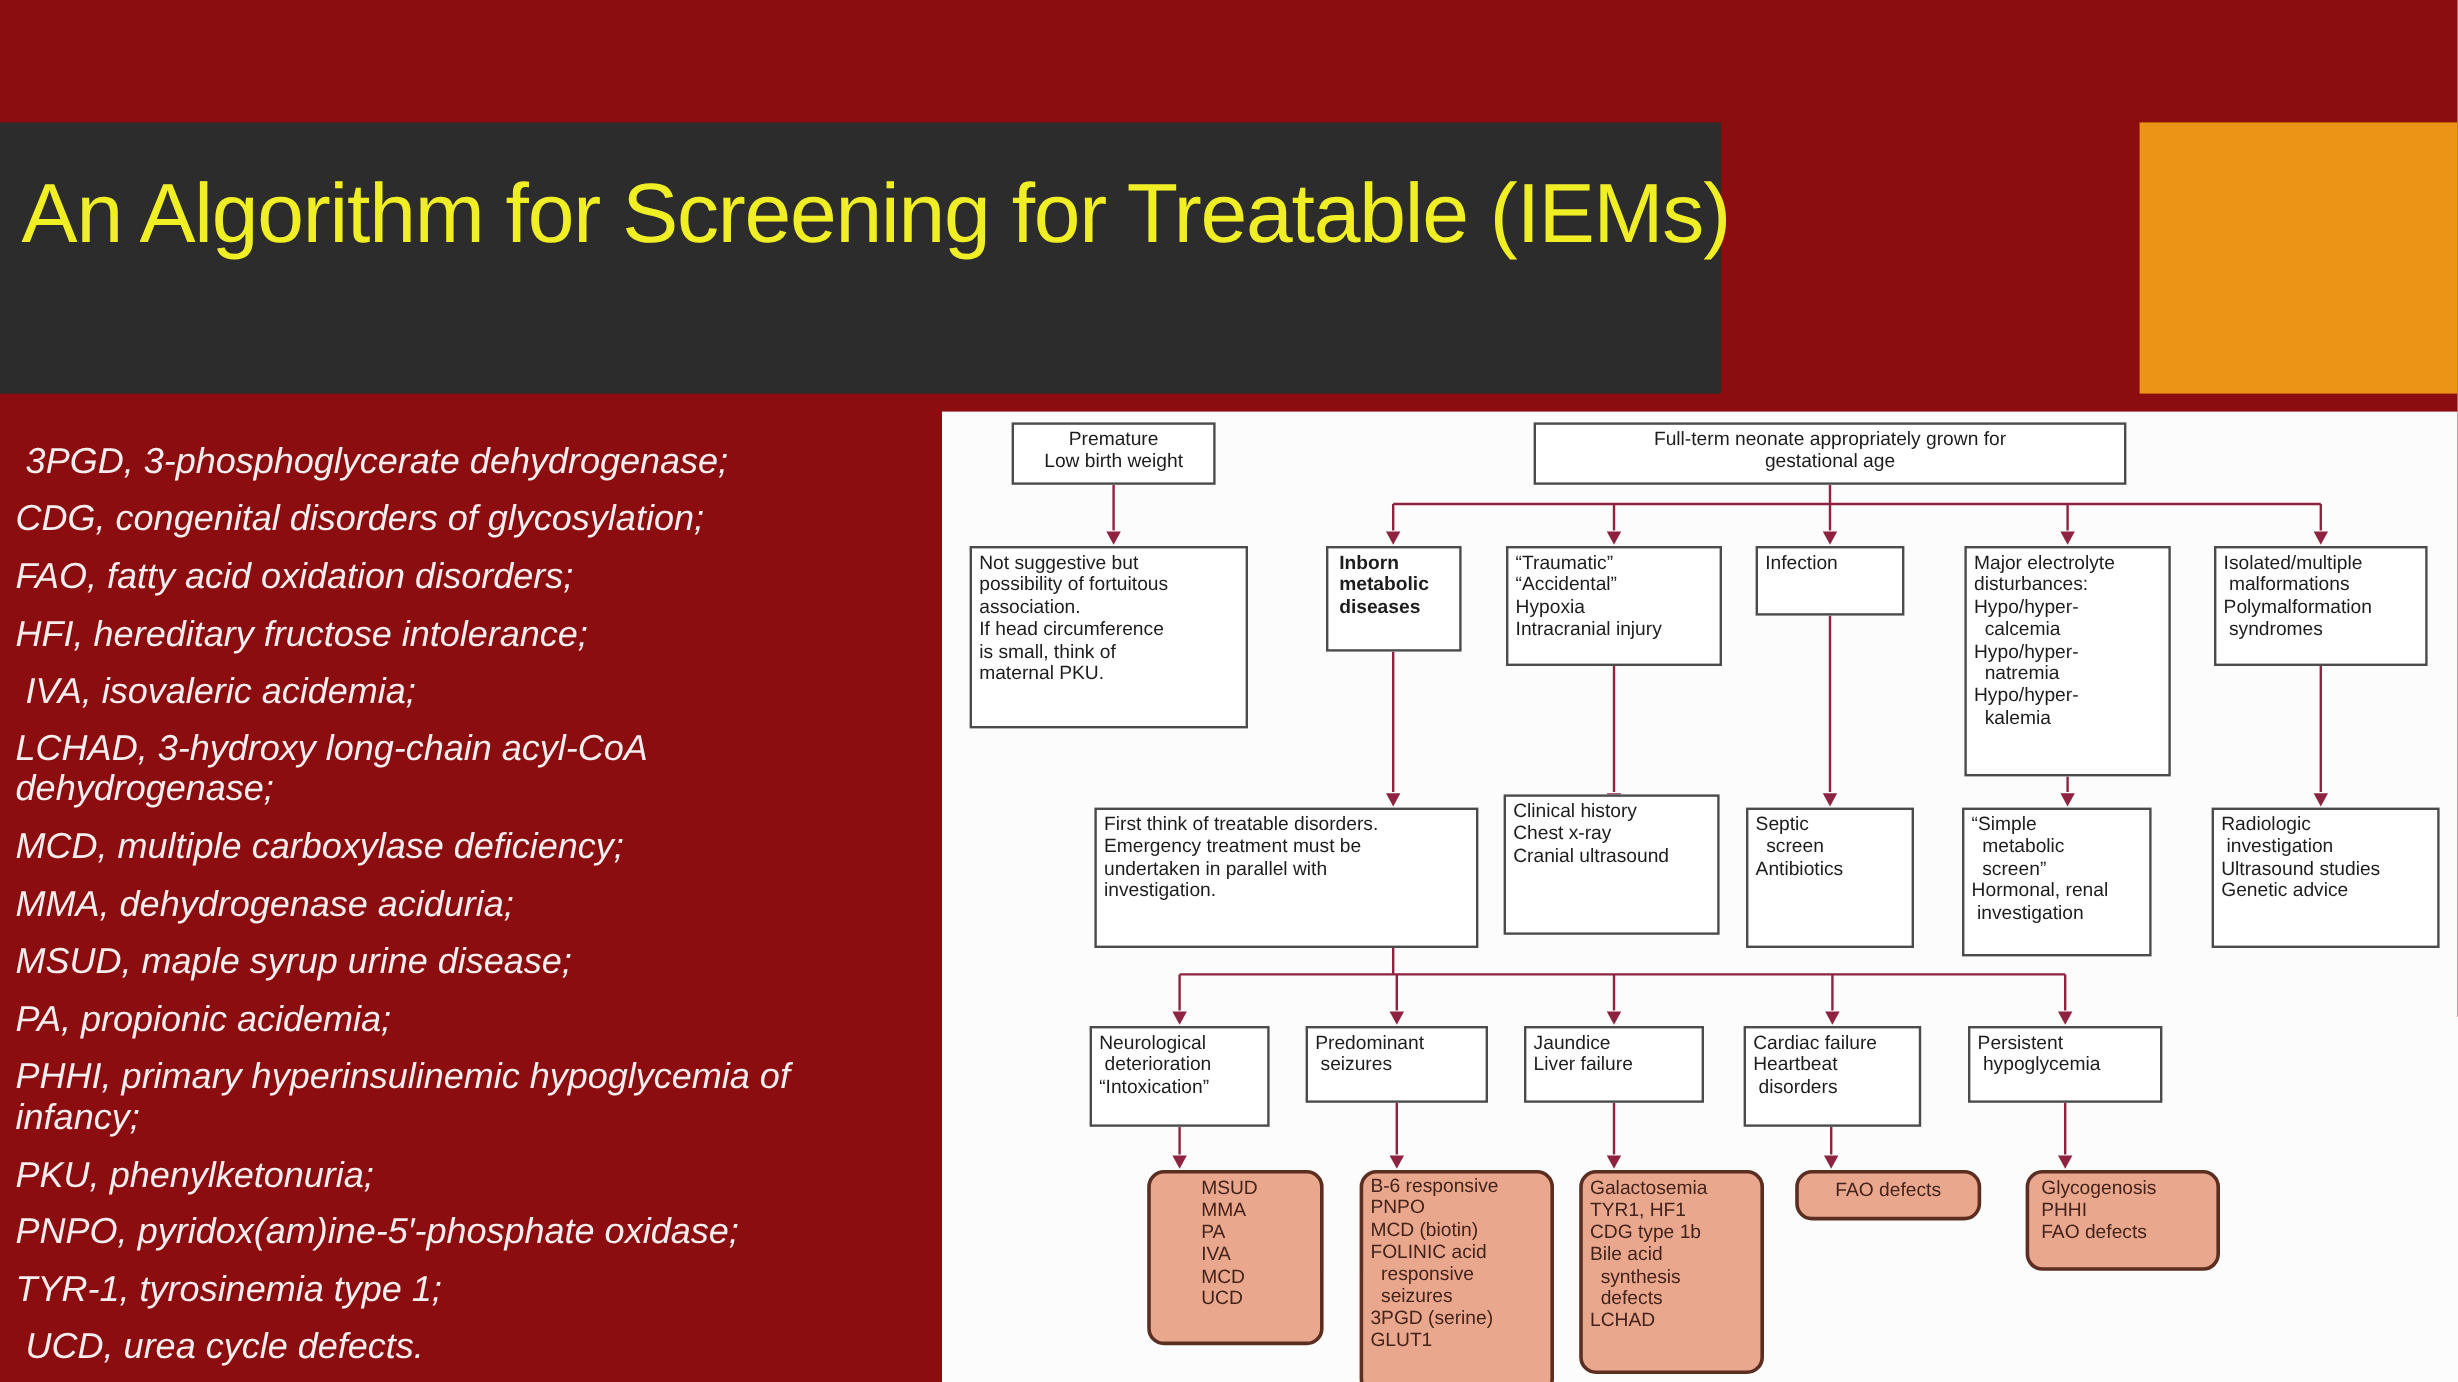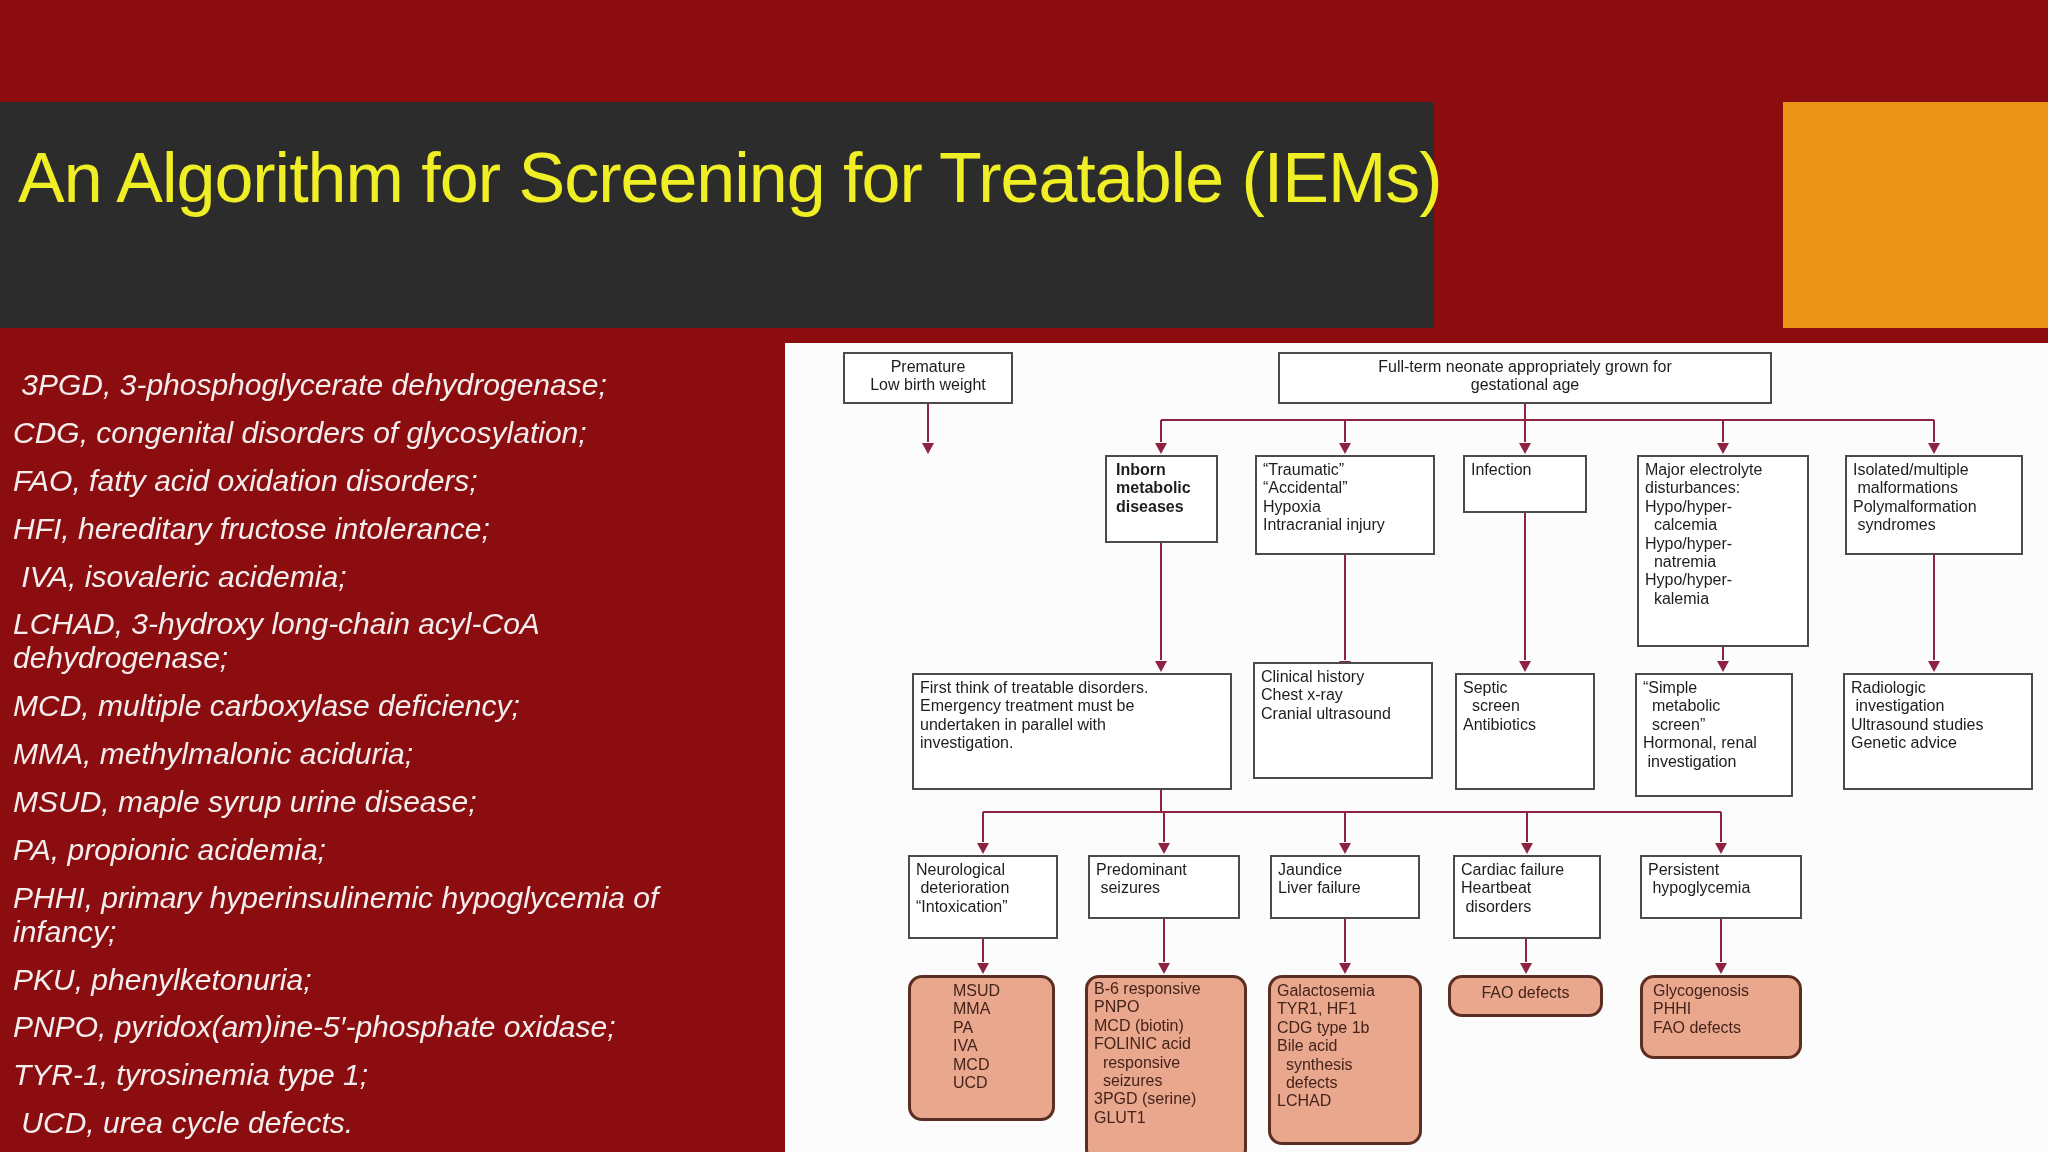--- a/index.html
+++ b/index.html
@@ -34,21 +34,21 @@
   .flow-panel{position:absolute;left:785px;top:343px;width:1263px;height:809px;background:var(--panel-white);}
   .connectors{position:absolute;left:0;top:0;width:1263px;height:809px;}
   .connectors path{stroke:var(--flow-line);stroke-width:2;fill:none;}
   .connectors polygon{fill:var(--flow-line);}
 
   .fbox{position:absolute;white-space:pre-wrap;background:#fff;color:var(--box-text);
     border:2px solid var(--box-border);font-size:16px;line-height:1.15;padding:4px 6px;}
   .center{text-align:center;}
   .bold{font-weight:bold;}
   .salmon{background:var(--salmon-fill);border:3px solid var(--salmon-border);
-    border-radius:14px;color:var(--salmon-text);}
+    border-radius:14px;color:var(--salmon-text);margin-left:48px;}
 
   .pos-premature{left:58px;top:9px;width:170px;height:52px;}
   .pos-fullterm{left:493px;top:9px;width:494px;height:52px;}
   .pos-notsuggestive{left:23px;top:112px;width:232px;height:152px;}
   .pos-inborn{left:320px;top:112px;width:113px;height:88px;padding-left:9px;}
   .pos-traumatic{left:470px;top:112px;width:180px;height:100px;}
   .pos-infection{left:678px;top:112px;width:124px;height:58px;}
   .pos-electrolyte{left:852px;top:112px;width:172px;height:192px;}
   .pos-isolated{left:1060px;top:112px;width:178px;height:100px;}
   .pos-firstthink{left:127px;top:330px;width:320px;height:117px;}
@@ -78,21 +78,21 @@
   <div class="orange-block"></div>
 
   <div class="abbrev-list">
     <div class="abbrev-item"> 3PGD, 3-phosphoglycerate dehydrogenase;</div>
     <div class="abbrev-item">CDG, congenital disorders of glycosylation;</div>
     <div class="abbrev-item">FAO, fatty acid oxidation disorders;</div>
     <div class="abbrev-item">HFI, hereditary fructose intolerance;</div>
     <div class="abbrev-item"> IVA, isovaleric acidemia;</div>
     <div class="abbrev-item">LCHAD, 3-hydroxy long-chain acyl-CoA dehydrogenase;</div>
     <div class="abbrev-item">MCD, multiple carboxylase deficiency;</div>
-    <div class="abbrev-item">MMA, methylmalonic aciduria;</div>
+    <div class="abbrev-item">MMA, dehydrogenase aciduria;</div>
     <div class="abbrev-item">MSUD, maple syrup urine disease;</div>
     <div class="abbrev-item">PA, propionic acidemia;</div>
     <div class="abbrev-item">PHHI, primary hyperinsulinemic hypoglycemia of infancy;</div>
     <div class="abbrev-item">PKU, phenylketonuria;</div>
     <div class="abbrev-item">PNPO, pyridox(am)ine-5′-phosphate oxidase;</div>
     <div class="abbrev-item">TYR-1, tyrosinemia type 1;</div>
     <div class="abbrev-item"> UCD, urea cycle defects.</div>
   </div>
 
   <div class="flow-panel">
@@ -131,20 +131,26 @@
       <polygon points="554,620 566,620 560,631"></polygon>
       <polygon points="735,620 747,620 741,631"></polygon>
       <polygon points="930,620 942,620 936,631"></polygon>
     </svg>
 
     <div class="fbox pos-premature center">Premature
 Low birth weight</div>
     <div class="fbox pos-fullterm center">Full-term neonate appropriately grown for
 gestational age</div>
 
+    <div class="fbox pos-notsuggestive">Not suggestive but
+possibility of fortuitous
+association.
+If head circumference
+is small, think of
+maternal PKU.</div>
     <div class="fbox pos-inborn bold">Inborn
 metabolic
 diseases</div>
     <div class="fbox pos-traumatic">“Traumatic”
 “Accidental”
 Hypoxia
 Intracranial injury</div>
     <div class="fbox pos-infection">Infection</div>
     <div class="fbox pos-electrolyte">Major electrolyte
 disturbances:

